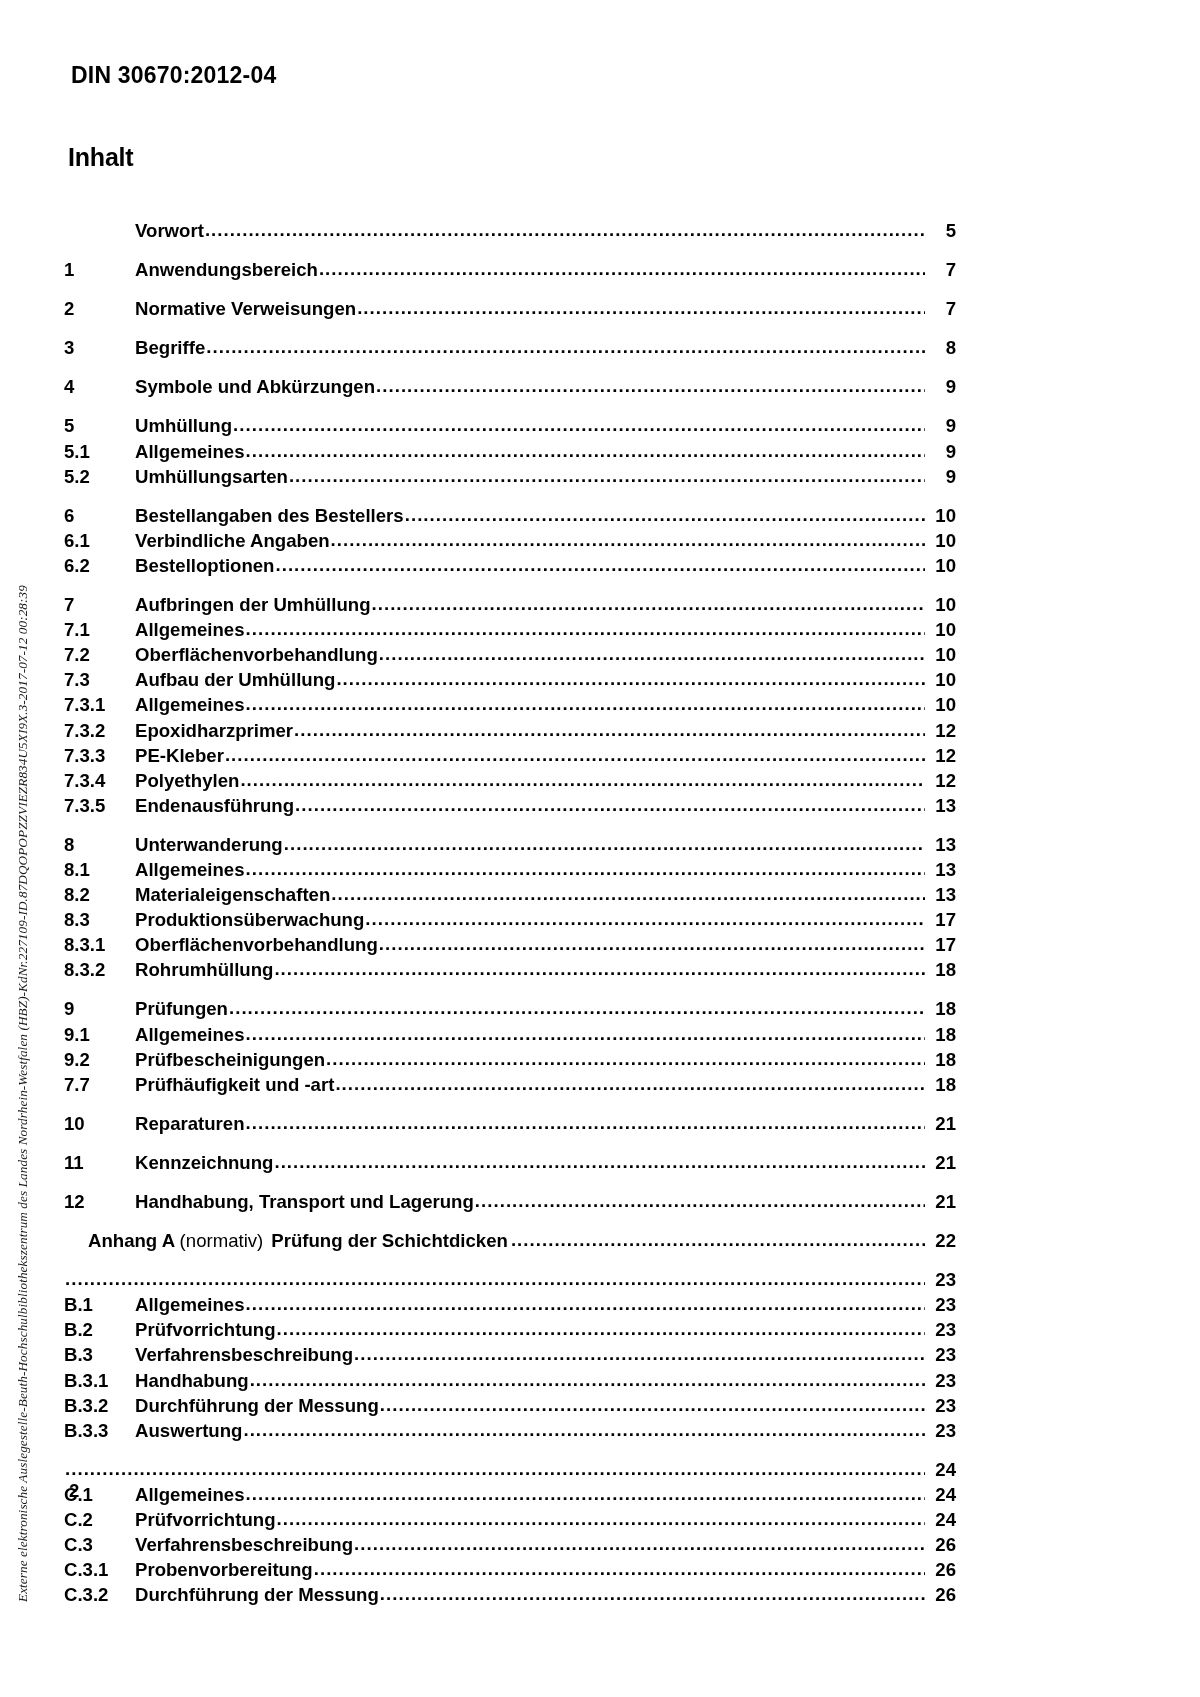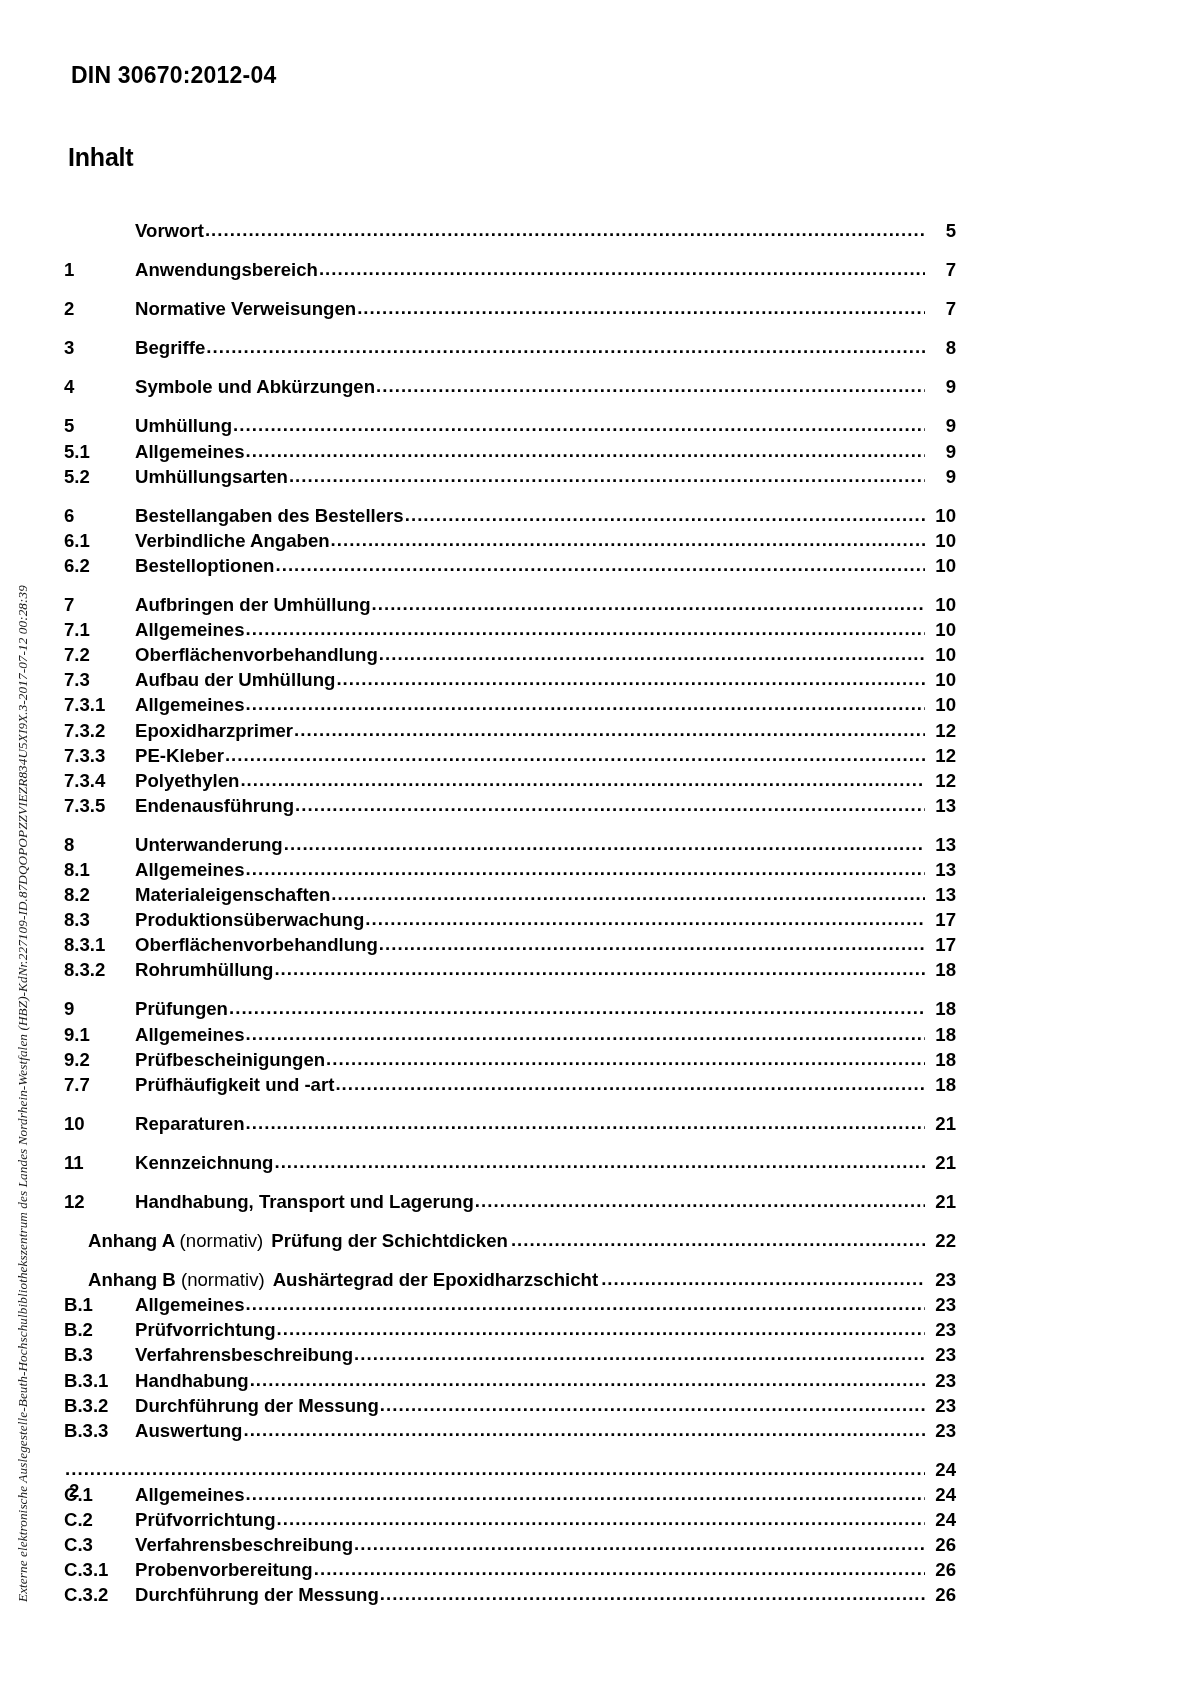--- a/index.html
+++ b/index.html
@@ -338,21 +338,20 @@
           <span class="toc-label">Handhabung, Transport und Lagerung</span>
           <span class="toc-leader"></span>
           <span class="toc-page">21</span>
         </div>
         <div class="toc-row gap-before annex">
           <span class="toc-label"><span>Anhang A</span> <span class="reg">(normativ)</span><span class="annex-title">Prüfung der Schichtdicken</span></span>
           <span class="toc-leader"></span>
           <span class="toc-page">22</span>
         </div>
         <div class="toc-row gap-before annex">
-          <span class="toc-label"><span>Anhang B</span> <span class="reg">(normativ)</span><span class="annex-title">Aushärtegrad der Epoxidharzschicht</span></span>
           <span class="toc-leader"></span>
           <span class="toc-page">23</span>
         </div>
         <div class="toc-row">
           <span class="toc-num">B.1</span>
           <span class="toc-label">Allgemeines</span>
           <span class="toc-leader"></span>
           <span class="toc-page">23</span>
         </div>
         <div class="toc-row">

